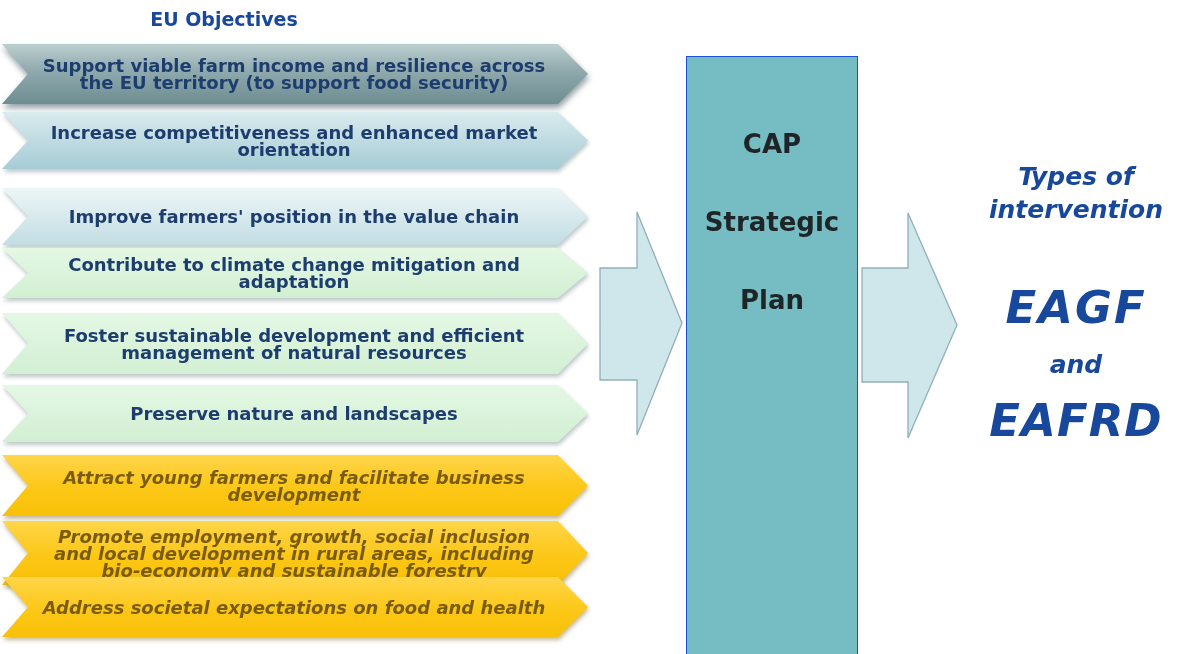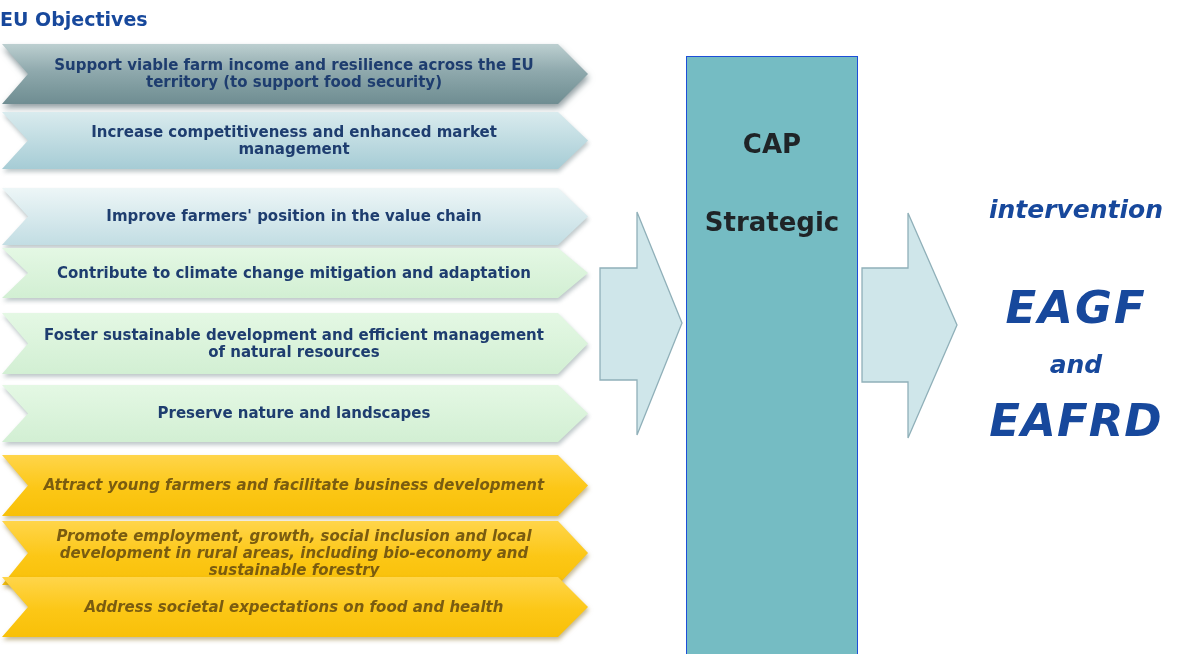--- a/index.html
+++ b/index.html
@@ -14,34 +14,34 @@
     --paleblue-top:#edf6f7; --paleblue-bottom:#c2dde3;
     --green-top:#e4f8e4; --green-bottom:#d2efd3;
     --yellow-top:#ffd54a; --yellow-bottom:#f8c008;
   }
   html,body{margin:0;padding:0;background:#ffffff;}
   .canvas{
     position:relative;width:1200px;height:654px;background:#ffffff;overflow:hidden;
     font-family:"DejaVu Sans","Liberation Sans",sans-serif;
   }
   .page-title{
-    position:absolute;left:0;top:8px;width:448px;
+    position:absolute;left:0;top:8px;width:448px;text-align:center;
     font-size:19px;font-weight:bold;color:var(--title-blue);
   }
   
   .obj-arrow{position:absolute;left:2px;width:586px;
     filter:drop-shadow(1px 3px 2px rgba(110,130,135,.45));}
   .obj-arrow.g-steel{filter:drop-shadow(1px 4px 3px rgba(55,78,86,.55));}
   .obj-arrow.g-yellow{filter:drop-shadow(1px 3px 2px rgba(140,115,45,.5));}
   .obj-shape{
     width:100%;height:100%;box-sizing:border-box;
     clip-path:polygon(0 0, calc(100% - 30px) 0, 100% 50%, calc(100% - 30px) 100%, 0 100%, 26px 50%);
     display:flex;align-items:center;justify-content:center;
     padding:0 42px 0 40px;text-align:center;
-    font-size:15px;font-weight:bold;line-height:17px;color:var(--arrow-text-navy);
+    font-size:18px;font-weight:bold;line-height:17px;color:var(--arrow-text-navy);
   }
   .g-steel   .obj-shape{background:linear-gradient(to bottom,var(--steel-top) 0%,#8fa9ad 45%,#7b989c 78%,var(--steel-bottom) 100%);}
   .g-blue    .obj-shape{background:linear-gradient(to bottom,var(--blue-top),var(--blue-bottom));}
   .g-paleblue.obj-arrow .obj-shape, .g-paleblue .obj-shape{background:linear-gradient(to bottom,var(--paleblue-top),var(--paleblue-bottom));}
   .g-green   .obj-shape{background:linear-gradient(to bottom,var(--green-top),var(--green-bottom));}
   .g-yellow  .obj-shape{background:linear-gradient(to bottom,var(--yellow-top) 0%,#fcc716 55%,var(--yellow-bottom) 100%);color:var(--yellow-text-brown);font-style:italic;}
   
   .cap-box{
     position:absolute;left:686px;top:56px;width:172px;height:632px;box-sizing:border-box;
     background:var(--cap-box-fill);border:1px solid #1d4ed8;
@@ -67,21 +67,21 @@
   <div class="page-title">EU Objectives</div>
 
   <div id="objectives">
       <div class="obj-arrow g-steel" style="top: 44px; height: 60px;">
         <div class="obj-shape">
           <span>Support viable farm income and resilience across the EU territory (to support food security)</span>
         </div>
       </div>
       <div class="obj-arrow g-blue" style="top: 112px; height: 57px;">
         <div class="obj-shape">
-          <span>Increase competitiveness and enhanced market management</span>
+          <span>Increase competitiveness and enhanced market orientation</span>
         </div>
       </div>
       <div class="obj-arrow g-paleblue" style="top: 188px; height: 57px;">
         <div class="obj-shape">
           <span>Improve farmers' position in the value chain</span>
         </div>
       </div>
       <div class="obj-arrow g-green" style="top: 248px; height: 50px;">
         <div class="obj-shape">
           <span>Contribute to climate change mitigation and adaptation</span>
@@ -114,29 +114,30 @@
       </div>
     </div>
 
   <svg class="flow-svg" style="left:598px;top:210px" width="88" height="230" aria-hidden="true">
     <polygon points="2,58 39,58 39,2 84,113 39,225 39,170 2,170" style="fill:var(--flow-arrow-fill,#cfe6ea);stroke:#90b0b9;stroke-width:1.3"></polygon>
   </svg>
 
   <div class="cap-box">
     <span class="cap-line">CAP</span>
     <span class="cap-line">Strategic</span>
+    <span class="cap-line">Plan</span>
   </div>
 
   <svg class="flow-svg" style="left:860px;top:211px" width="100" height="230" aria-hidden="true">
     <polygon points="2,57 48,57 48,2 97,114 48,227 48,171 2,171" style="fill:var(--flow-arrow-fill,#cfe6ea);stroke:#90b0b9;stroke-width:1.3"></polygon>
   </svg>
 
   <div class="right-panel">
     <div class="rp types-label">
-      <br>
+      <span>Types of</span><br>
       <span>intervention</span>
     </div>
     <div class="rp fund1-label">EAGF</div>
     <div class="rp conj-label">and</div>
     <div class="rp fund2-label">EAFRD</div>
   </div>
 
 </div>
 
 </body></html>

